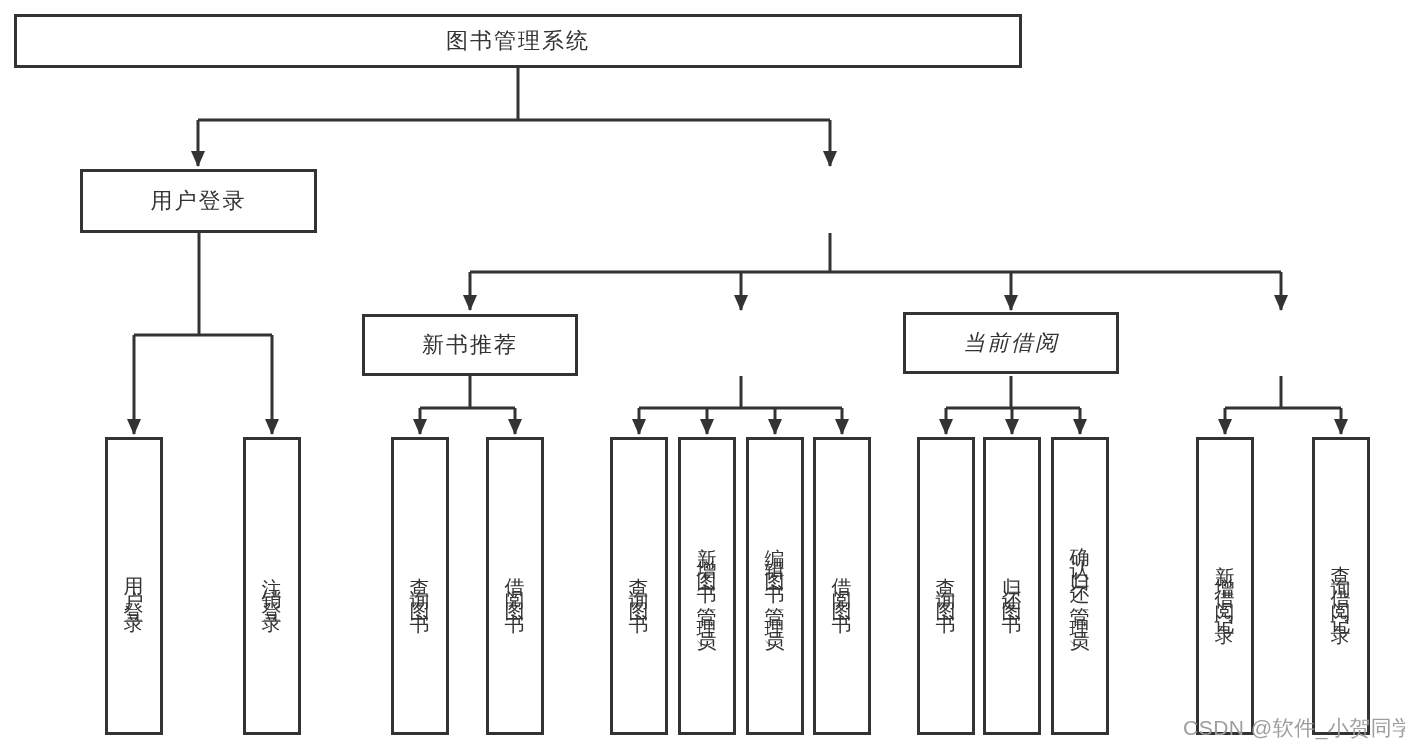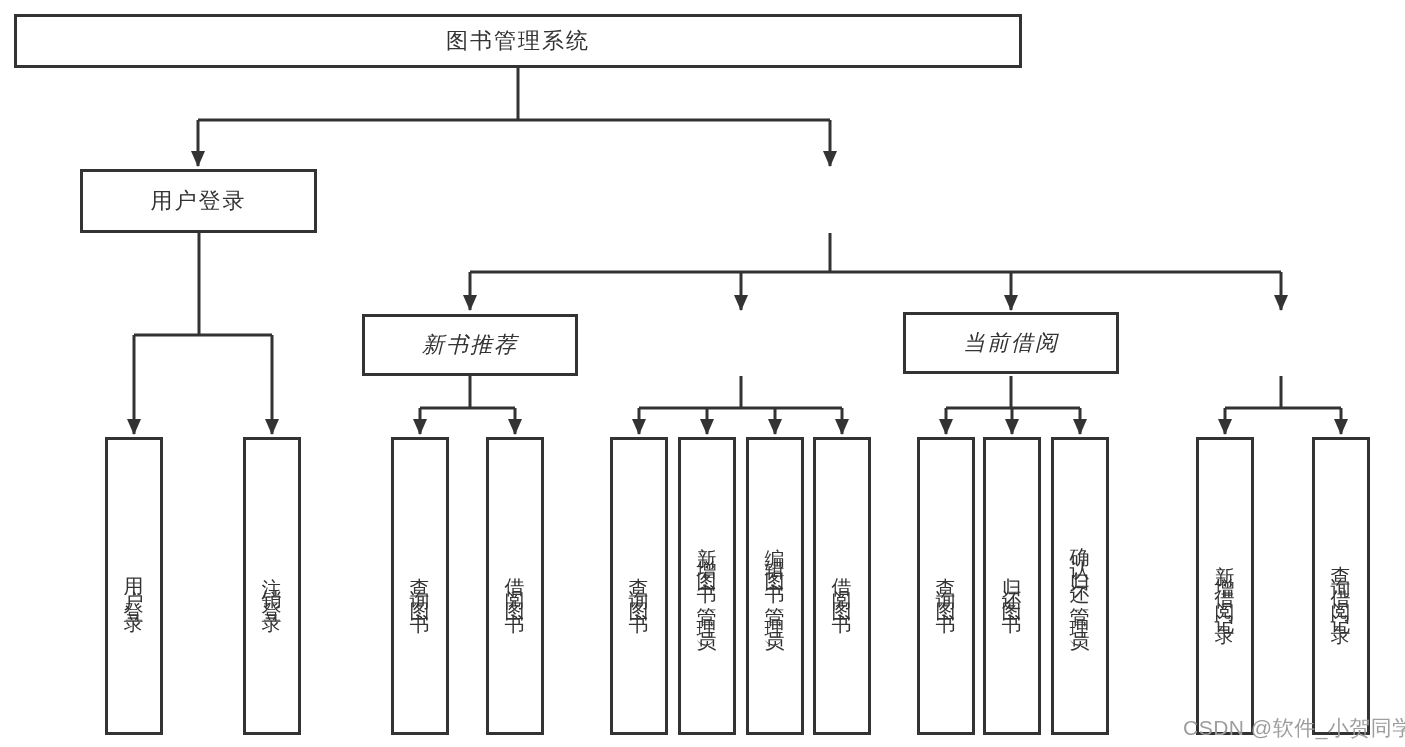--- a/index.html
+++ b/index.html
@@ -93,21 +93,21 @@
     <path class="ln" d="M1281,376 V408"></path>
     <path class="ln" d="M1225,408 H1341"></path>
     <path class="ln" d="M1225,408 V434" marker-end="url(#arw)"></path>
     <path class="ln" d="M1341,408 V434" marker-end="url(#arw)"></path>
   </svg>
 
   <div class="box h-box root-box" style="left:14px;top:14px;width:1008px;height:54px;">图书管理系统</div>
 
   <div class="box h-box" style="left:80px;top:169px;width:237px;height:64px;">用户登录</div>
 
-  <div class="box h-box" style="left:362px;top:314px;width:216px;height:62px;font-style:italic;">新书推荐</div>
+  <div class="box h-box" style="left:362px;top:314px;width:216px;height:62px;">新书推荐</div>
   <div class="box h-box" style="left:903px;top:312px;width:216px;height:62px;font-style:italic;">当前借阅</div>
 
   <div class="box v-box" style="left:105px;top:437px;width:58px;height:298px;">
     <span>用户登录</span>
   </div>
   <div class="box v-box" style="left:243px;top:437px;width:58px;height:298px;">
     <span>注销登录</span>
   </div>
 
   <div class="box v-box" style="left:391px;top:437px;width:58px;height:298px;">

